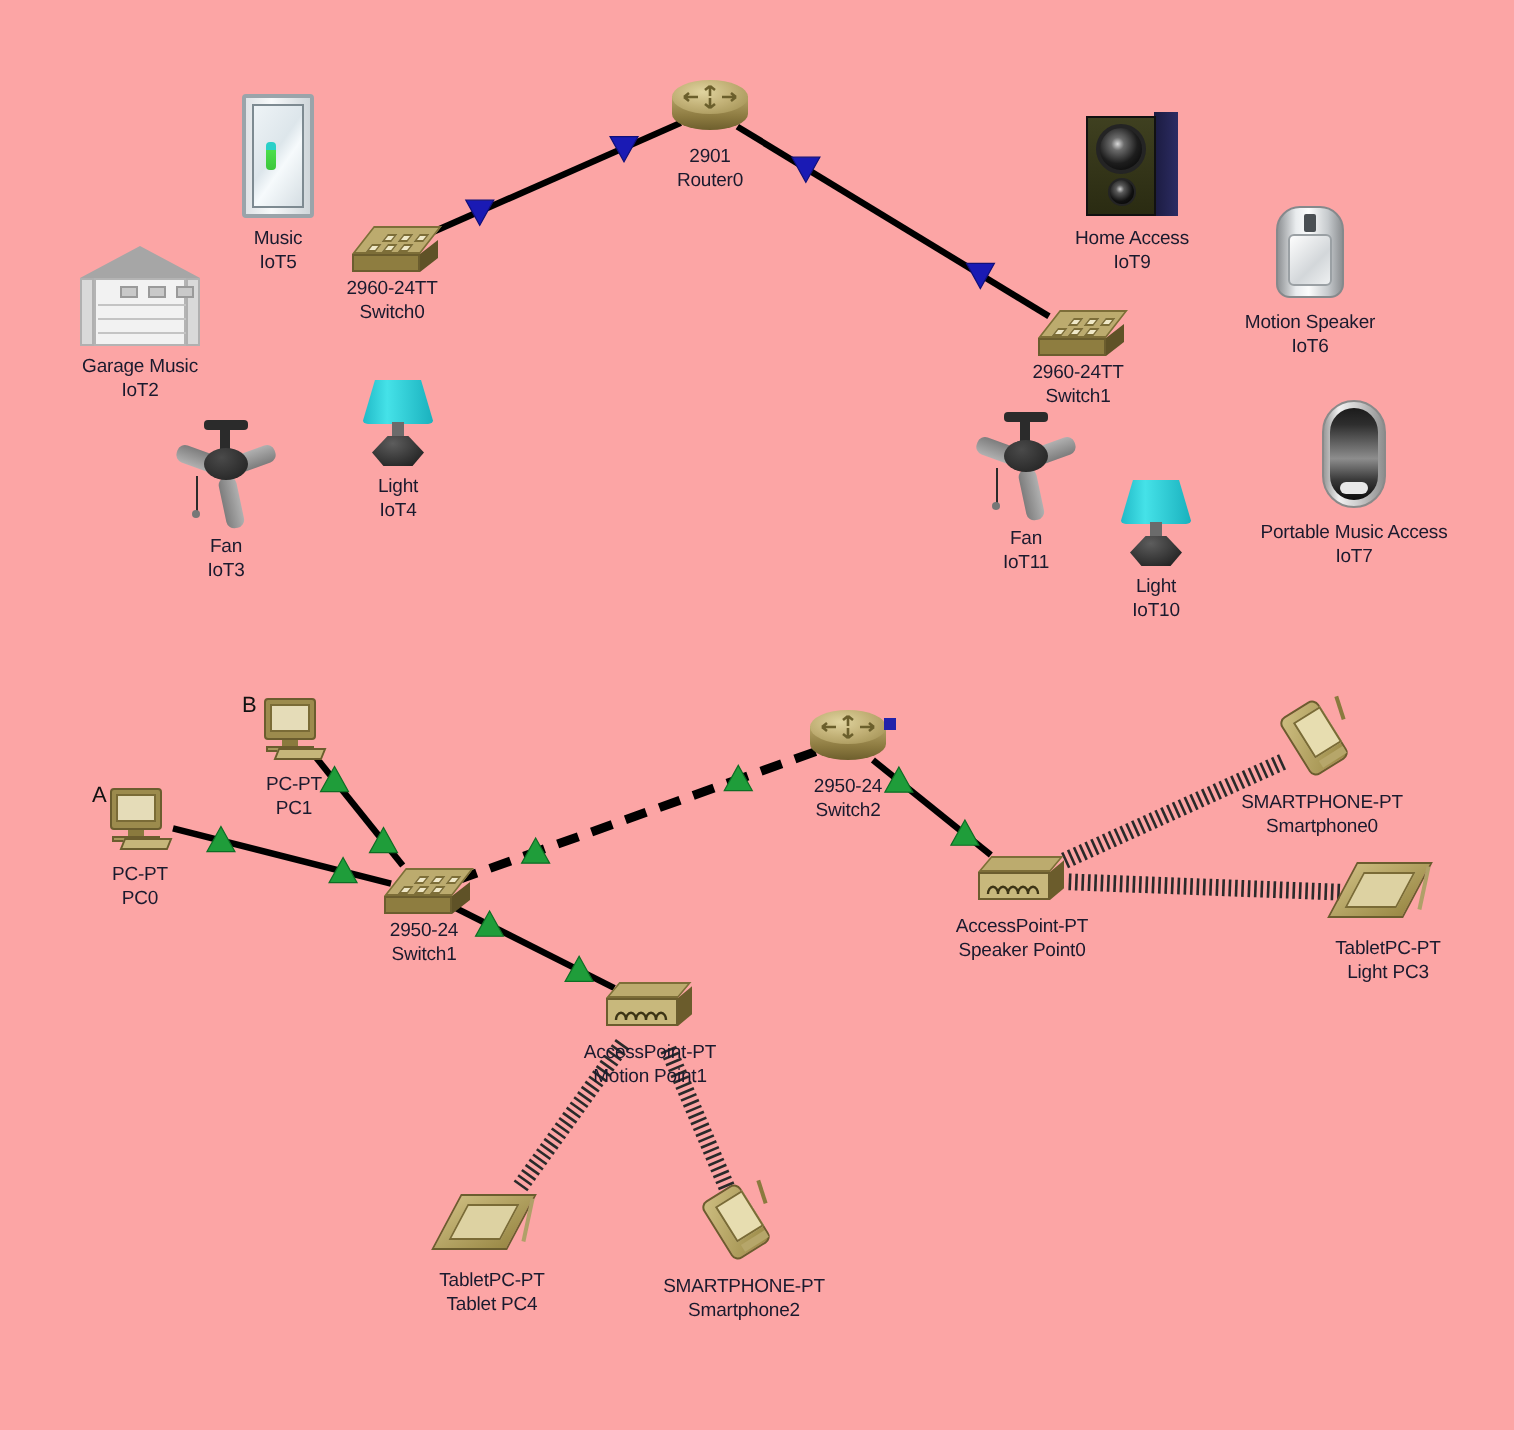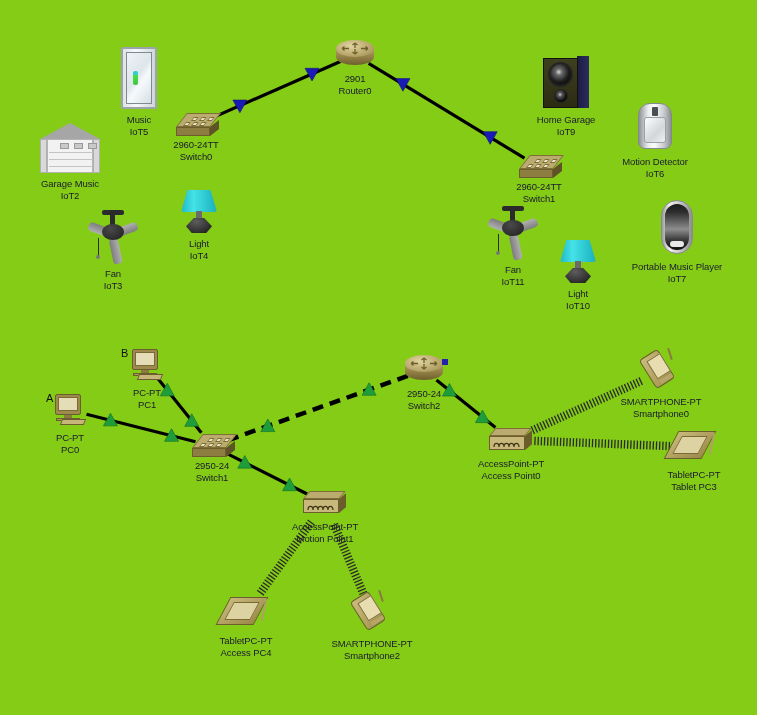--- a/index.html
+++ b/index.html
@@ -8,21 +8,21 @@
     padding: 0;
     background: #ffffff;
   }
   body {
     font-family: "Liberation Sans", sans-serif;
   }
   #canvas {
     position: relative;
     width: 757px;
     height: 715px;
-    background: #84cc16;
+    background: #fca5a5;
     overflow: hidden;
   }
   #links {
     position: absolute;
     left: 0; top: 0;
     width: 757px;
     height: 715px;
     pointer-events: none;
   }
   .node {
@@ -726,41 +726,41 @@
       </div>
       <div class="node" style="left: 566px; top: 82px;">
         <div class="glyph">
           <div class="speaker">
             <div class="sidepanel"></div>
             <div class="front"></div>
             <div class="wf"></div>
             <div class="tw"></div>
           </div>
         </div>
-        <div class="caption" style="top: 32px;"><span>Home Garage</span><span class="l2">IoT9</span></div>
+        <div class="caption" style="top: 32px;"><span>Home Access</span><span class="l2">IoT9</span></div>
       </div>
       <div class="node" style="left: 655px; top: 126px;">
         <div class="glyph">
           <div class="motion">
             <div class="shell"></div>
             <div class="slot"></div>
             <div class="lens"></div>
           </div>
         </div>
-        <div class="caption" style="top: 30px;"><span>Motion Detector</span><span class="l2">IoT6</span></div>
+        <div class="caption" style="top: 30px;"><span>Motion Speaker</span><span class="l2">IoT6</span></div>
       </div>
       <div class="node" style="left: 677px; top: 227px;">
         <div class="glyph">
           <div class="mplayer">
             <div class="shell"></div>
             <div class="scr"></div>
             <div class="btn"></div>
           </div>
         </div>
-        <div class="caption" style="top: 34px;"><span>Portable Music Player</span><span class="l2">IoT7</span></div>
+        <div class="caption" style="top: 34px;"><span>Portable Music Access</span><span class="l2">IoT7</span></div>
       </div>
       <div class="node" style="left: 513px; top: 234px;">
         <div class="glyph">
           <div class="fan">
             <div class="mount"></div>
             <div class="rod"></div>
             <div class="blade" style="left:31px;top:20px;transform:rotate(200deg)"></div>
             <div class="blade" style="left:31px;top:20px;transform:rotate(-20deg)"></div>
             <div class="blade" style="left:31px;top:24px;transform:rotate(78deg)"></div>
             <div class="hub"></div>
@@ -841,21 +841,21 @@
         <div class="glyph">
           <div class="ap">
             <div class="top"></div>
             <div class="front"></div>
             <div class="side"></div>
             <svg class="coil" width="28" height="9" viewBox="0 0 28 9">
               <path d="M1 8 A2.5 3.6 0 1 1 6 8 A2.5 3.6 0 1 1 11 8 A2.5 3.6 0 1 1 16 8 A2.5 3.6 0 1 1 21 8 A2.5 3.6 0 1 1 26 8" fill="none" stroke="#3d3516" stroke-width="1.2"></path>
             </svg>
           </div>
         </div>
-        <div class="caption" style="top: 18px;"><span>AccessPoint-PT</span><span class="l2">Access Point0</span></div>
+        <div class="caption" style="top: 18px;"><span>AccessPoint-PT</span><span class="l2">Speaker Point0</span></div>
       </div>
       <div class="node" style="left: 325px; top: 503px;">
         <div class="glyph">
           <div class="ap">
             <div class="top"></div>
             <div class="front"></div>
             <div class="side"></div>
             <svg class="coil" width="28" height="9" viewBox="0 0 28 9">
               <path d="M1 8 A2.5 3.6 0 1 1 6 8 A2.5 3.6 0 1 1 11 8 A2.5 3.6 0 1 1 16 8 A2.5 3.6 0 1 1 21 8 A2.5 3.6 0 1 1 26 8" fill="none" stroke="#3d3516" stroke-width="1.2"></path>
             </svg>
@@ -876,31 +876,31 @@
         <div class="caption" style="top: 24px;"><span>SMARTPHONE-PT</span><span class="l2">Smartphone0</span></div>
       </div>
       <div class="node" style="left: 694px; top: 447px;">
         <div class="glyph">
           <div class="tablet">
             <div class="frame"></div>
             <div class="scr"></div>
             <div class="pen"></div>
           </div>
         </div>
-        <div class="caption" style="top: 22px;"><span>TabletPC-PT</span><span class="l2">Tablet PC3</span></div>
+        <div class="caption" style="top: 22px;"><span>TabletPC-PT</span><span class="l2">Light PC3</span></div>
       </div>
       <div class="node" style="left: 246px; top: 613px;">
         <div class="glyph">
           <div class="tablet">
             <div class="frame"></div>
             <div class="scr"></div>
             <div class="pen"></div>
           </div>
         </div>
-        <div class="caption" style="top: 22px;"><span>TabletPC-PT</span><span class="l2">Access PC4</span></div>
+        <div class="caption" style="top: 22px;"><span>TabletPC-PT</span><span class="l2">Tablet PC4</span></div>
       </div>
       <div class="node" style="left: 372px; top: 614px;">
         <div class="glyph">
           <div class="phone">
             <div class="frame">
               <div class="scr"></div>
               <div class="kp"></div>
             </div>
             <div class="ant"></div>
           </div>

